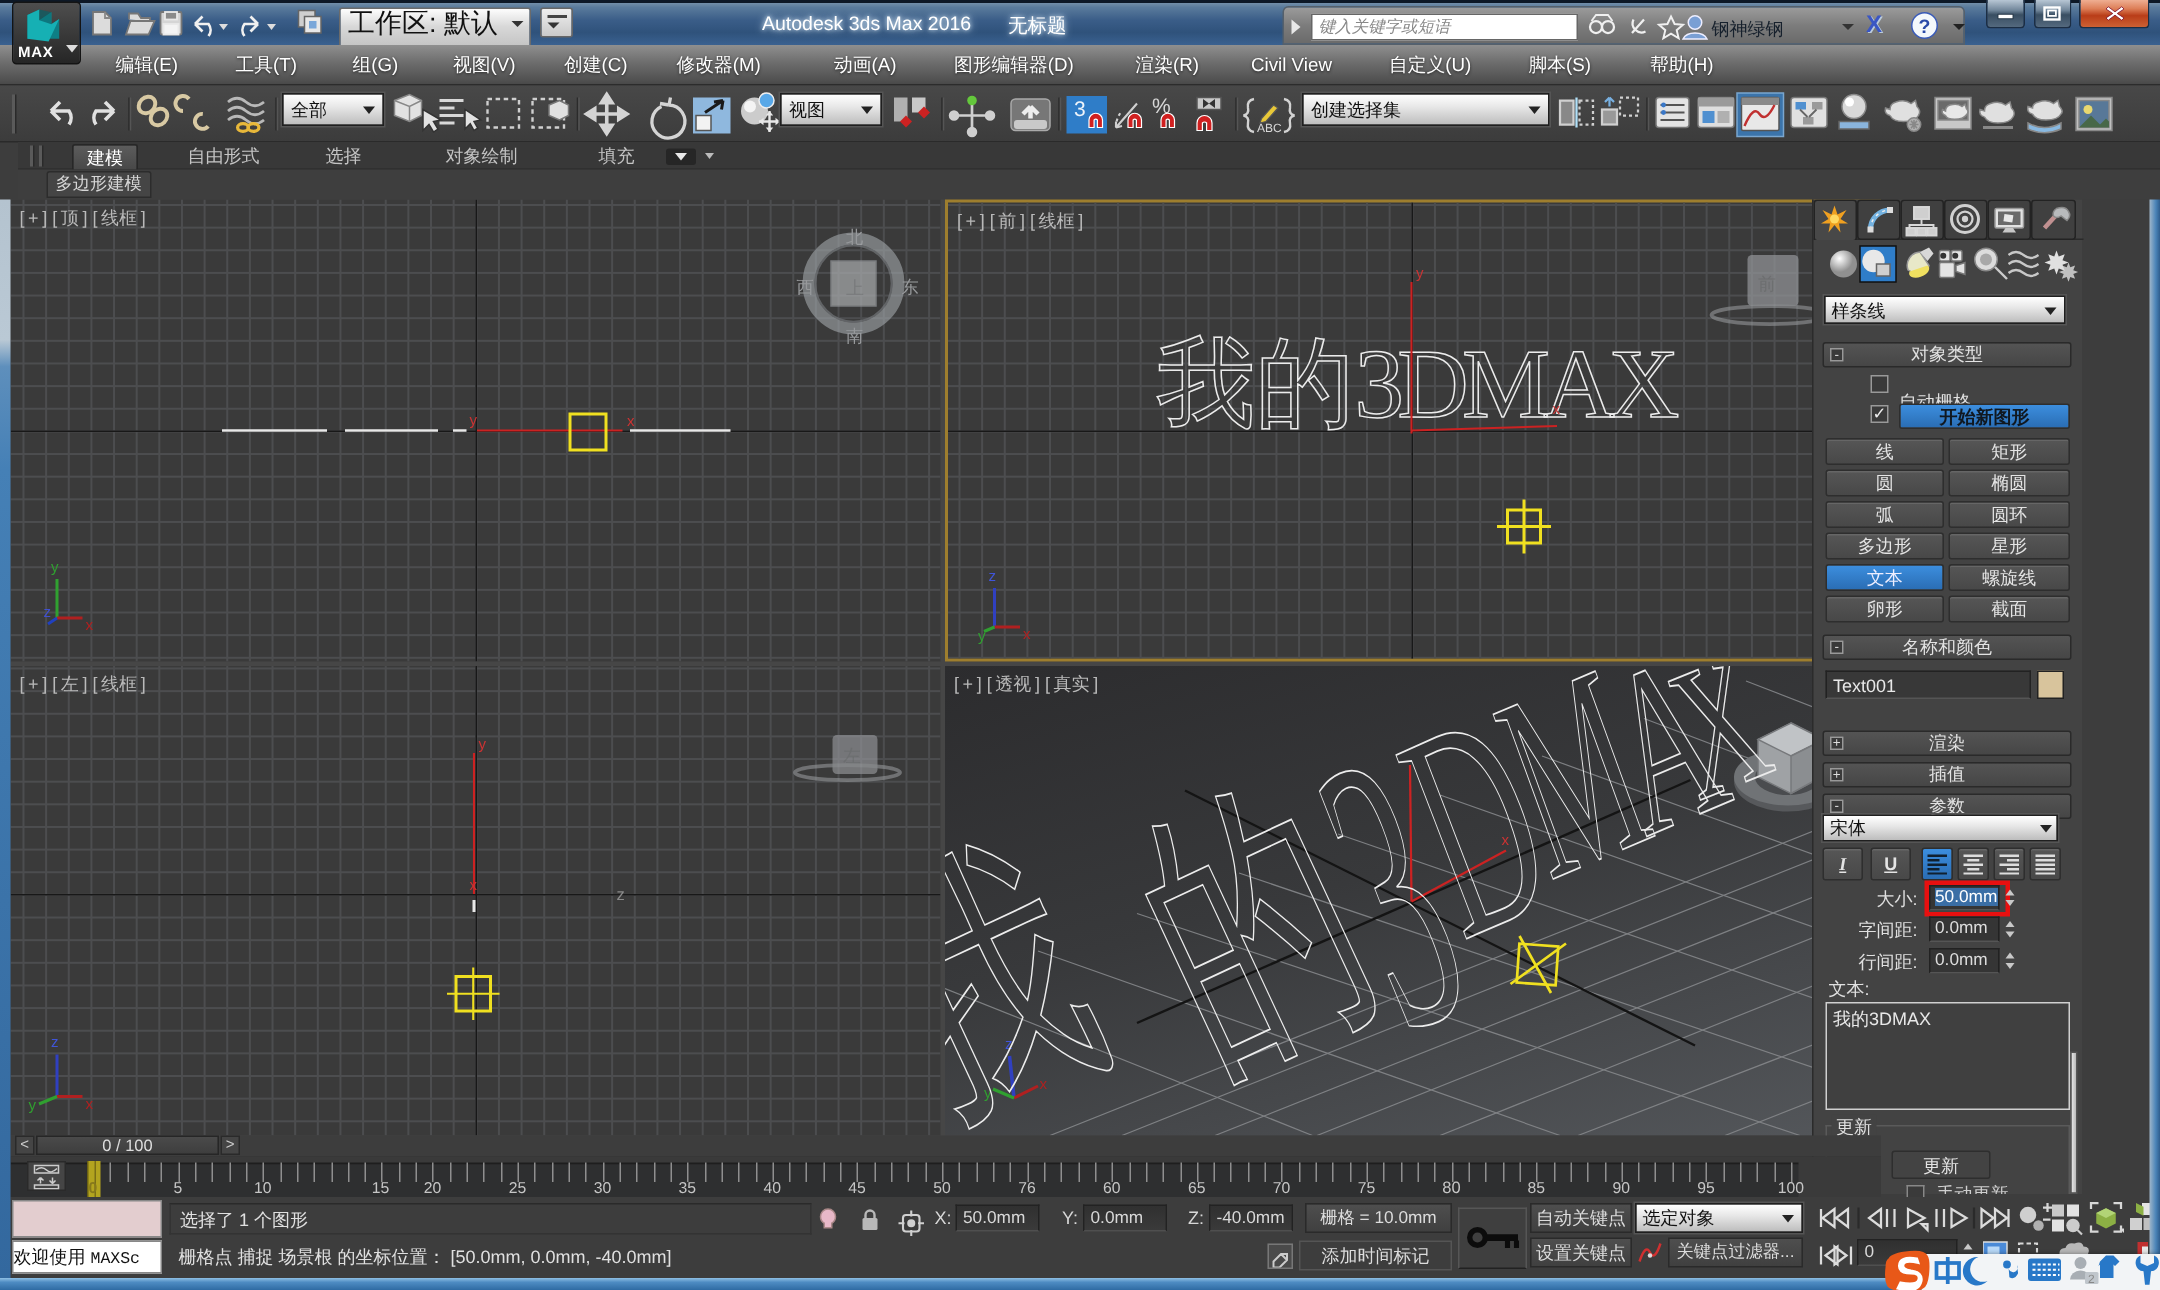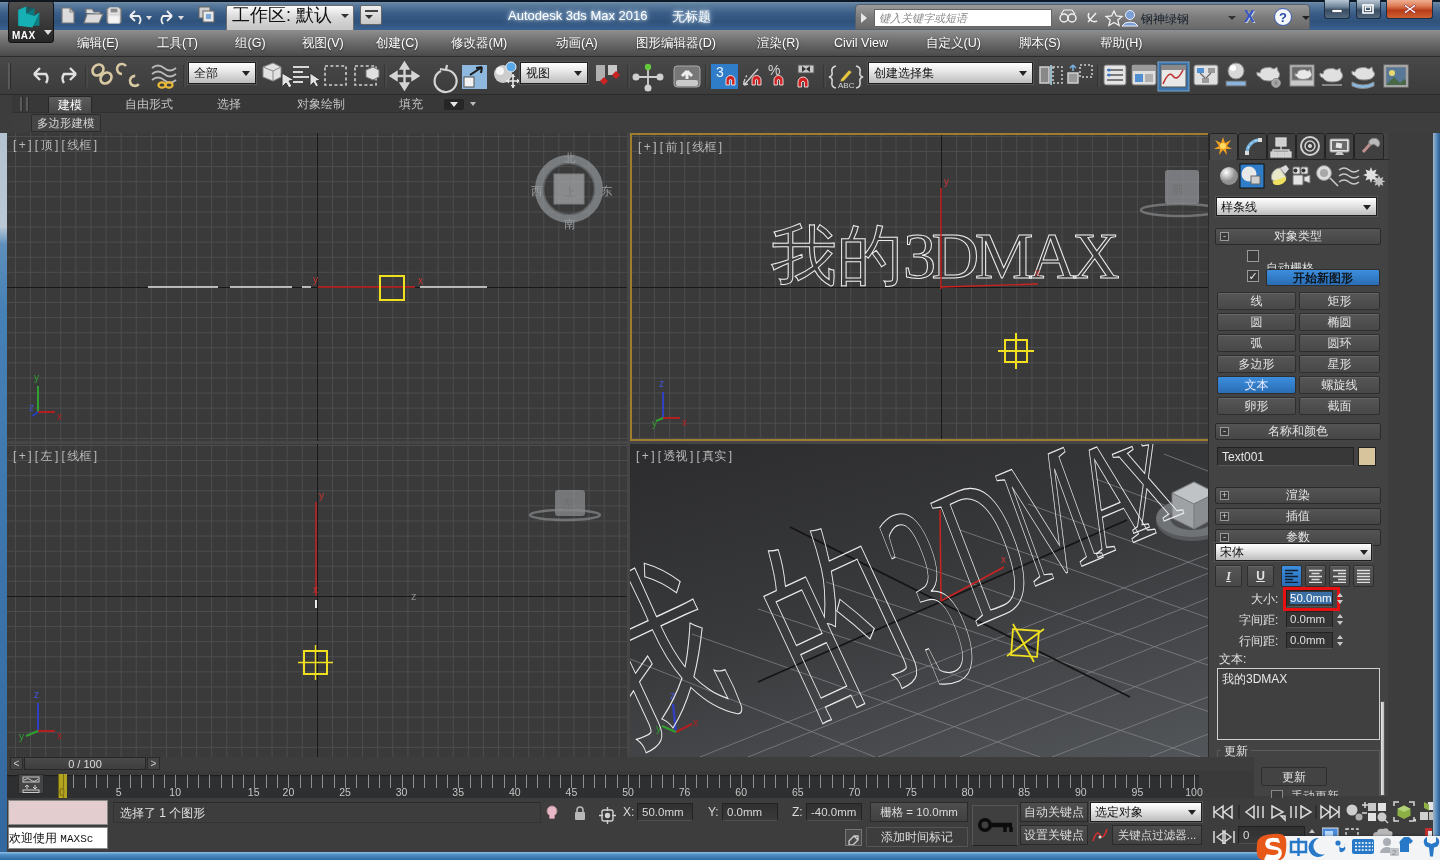--- a/index.html
+++ b/index.html
@@ -808,20 +808,21 @@
         <div style="position:absolute;left:50.5px;top:3px;width:9px;height:24px;background:#b3a41f;border-left:1px solid #6a6014;">
           <div style="position:absolute;left:4px;top:0;width:1px;height:24px;background:#7a6e16;"></div>
         </div>
         <div style="position:absolute;left:46px;top:15px;width:18px;text-align:center;color:#87791c;font-size:10.5px;font-weight:bold;">0</div>
       </div>
 </div>
 <div class="abs" id="statusbar">
  <div class="abs" style="left:8px;top:2px;width:100px;height:25px;background:#e3cdcf;border:1px solid #888;"></div>
  <div class="abs" style="left:8px;top:29px;width:100px;height:22px;background:#fff;border:1px solid #888;color:#111;font-size:12px;line-height:20px;white-space:nowrap;overflow:hidden;">欢迎使用 <span style="font-family:'Liberation Mono',monospace;font-size:11px;">MAXSc</span></div>
  <div class="abs" style="left:113px;top:4px;width:428px;height:21px;border:1px solid #333;border-top-color:#2a2a2a;color:#e0e0e0;font-size:12px;line-height:20px;padding-left:6px;background:#3d3d3d;">选择了 1 个图形</div>
+ <div class="abs" style="left:113px;top:30px;width:880px;height:21px;color:#e0e0e0;font-size:12px;line-height:20px;padding-left:6px;">栅格点 捕捉 场景根 的坐标位置：  [50.0mm, 0.0mm, -40.0mm]</div>
  <svg class="abs" style="left:544px;top:6px;" width="76" height="20" viewBox="0 0 76 20">
   <path d="M8 2 a5 5 0 0 1 5 5 q0 3 -2.5 4.5 l0 3 h-5 l0 -3 q-2.5 -1.5 -2.5 -4.5 a5 5 0 0 1 5 -5z" fill="#e8b8c8" stroke="#a88"></path>
   <rect x="31" y="8" width="10" height="8" rx="1" fill="#b8b8b8"></rect>
         <path d="M33 8 v-2 a3 3 0 0 1 6 0 v2" fill="none" stroke="#b8b8b8" stroke-width="1.6"></path>
   <g stroke="#d0d0d0" stroke-width="1.4" fill="none">
           <rect x="58" y="6" width="11" height="11" rx="2" fill="#3a3a3a"></rect>
           <circle cx="63.5" cy="11.5" r="2" fill="#d0d0d0"></circle>
           <path d="M63.5 3 v4 M63.5 16 v4 M55 11.5 h4 M68 11.5 h4"></path>
         </g>
  </svg>

